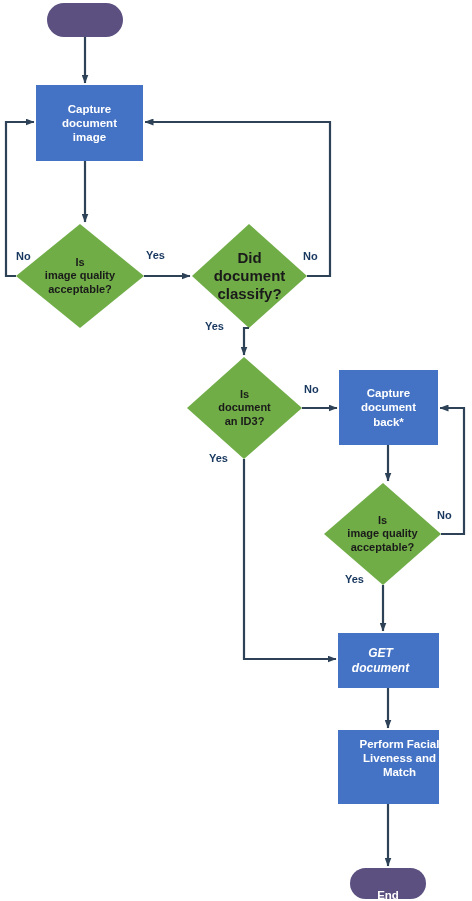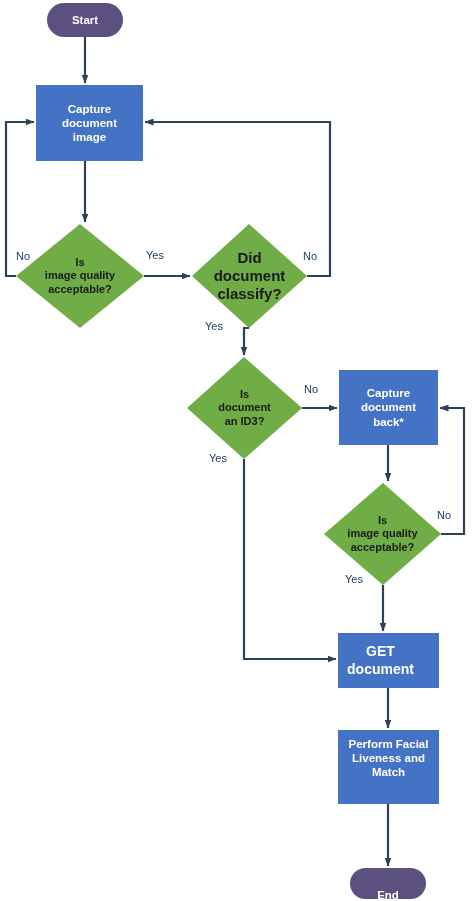--- a/index.html
+++ b/index.html
@@ -32,21 +32,21 @@
     text-align: center;
     font-weight: bold;
     line-height: 1.22;
     pointer-events: none;
     white-space: pre-line;
   }
   .label-white { color: #ffffff; }
   .label-dark  { color: #1a1a1a; }
   .edge-label {
     position: absolute;
-    font-weight: normal;
+    font-weight: bold;
     font-size: 11px;
     color: #17375e;
     white-space: nowrap;
     pointer-events: none;
   }
   .footnote {
     position: absolute;
     font-size: 11.5px;
     font-weight: bold;
     color: #222222;
@@ -108,21 +108,20 @@
       <path d="M441,534 L464,534 L464,408 L440,408" marker-end="url(#arrowhead)"></path>
 
       <path d="M383,585 L383,631" marker-end="url(#arrowhead)"></path>
 
       <path d="M388,688 L388,728" marker-end="url(#arrowhead)"></path>
 
       <path d="M388,804 L388,866" marker-end="url(#arrowhead)"></path>
     </g>
   </svg>
 
-  <div class="node-label label-white" style="left:47px; top:3px; width:76px; height:34px; font-size:11.5px;">Start</div>
 
   <div class="node-label label-white" style="left:36px; top:85px; width:107px; height:76px; font-size:11.5px;">Capture
 document
 image</div>
 
   <div class="node-label label-dark" style="left:16px; top:244px; width:128px; height:64px; font-size:11px;">Is
 image quality
 acceptable?</div>
 
   <div class="node-label label-dark" style="left:197px; top:244px; width:105px; height:64px; font-size:15px;">Did
@@ -134,23 +133,23 @@
 an ID3?</div>
 
   <div class="node-label label-white" style="left:339px; top:370px; width:99px; height:75px; font-size:11.5px;">Capture
 document
 back*</div>
 
   <div class="node-label label-dark" style="left:324px; top:502px; width:117px; height:64px; font-size:11px;">Is
 image quality
 acceptable?</div>
 
-  <div class="node-label label-white" style="left:338px; top:633px; width:85px; height:55px; font-size:14px;">GET document</div>
+  <div class="node-label label-white" style="left:338px; top:633px; width:85px; height:55px; font-size:12px;font-style:italic;">GET document</div>
 
-  <div class="node-label label-white" style="left:338px; top:730px; width:101px; height:56px; font-size:11.5px;">Perform Facial
+  <div class="node-label label-white" style="left:338px; top:730px; width:101px; height:56px; font-size:11.5px;padding-left:11px;">Perform Facial
 Liveness and
 Match</div>
 
   <div class="node-label label-white" style="left:350px; top:868px; width:76px; height:31px; font-size:11.5px;margin-top:12px;">End</div>
 
   <div class="edge-label" style="left:16px; top:250px;">No</div>
 
   <div class="edge-label" style="left:146px; top:249px;">Yes</div>
 
   <div class="edge-label" style="left:303px; top:250px;">No</div>

